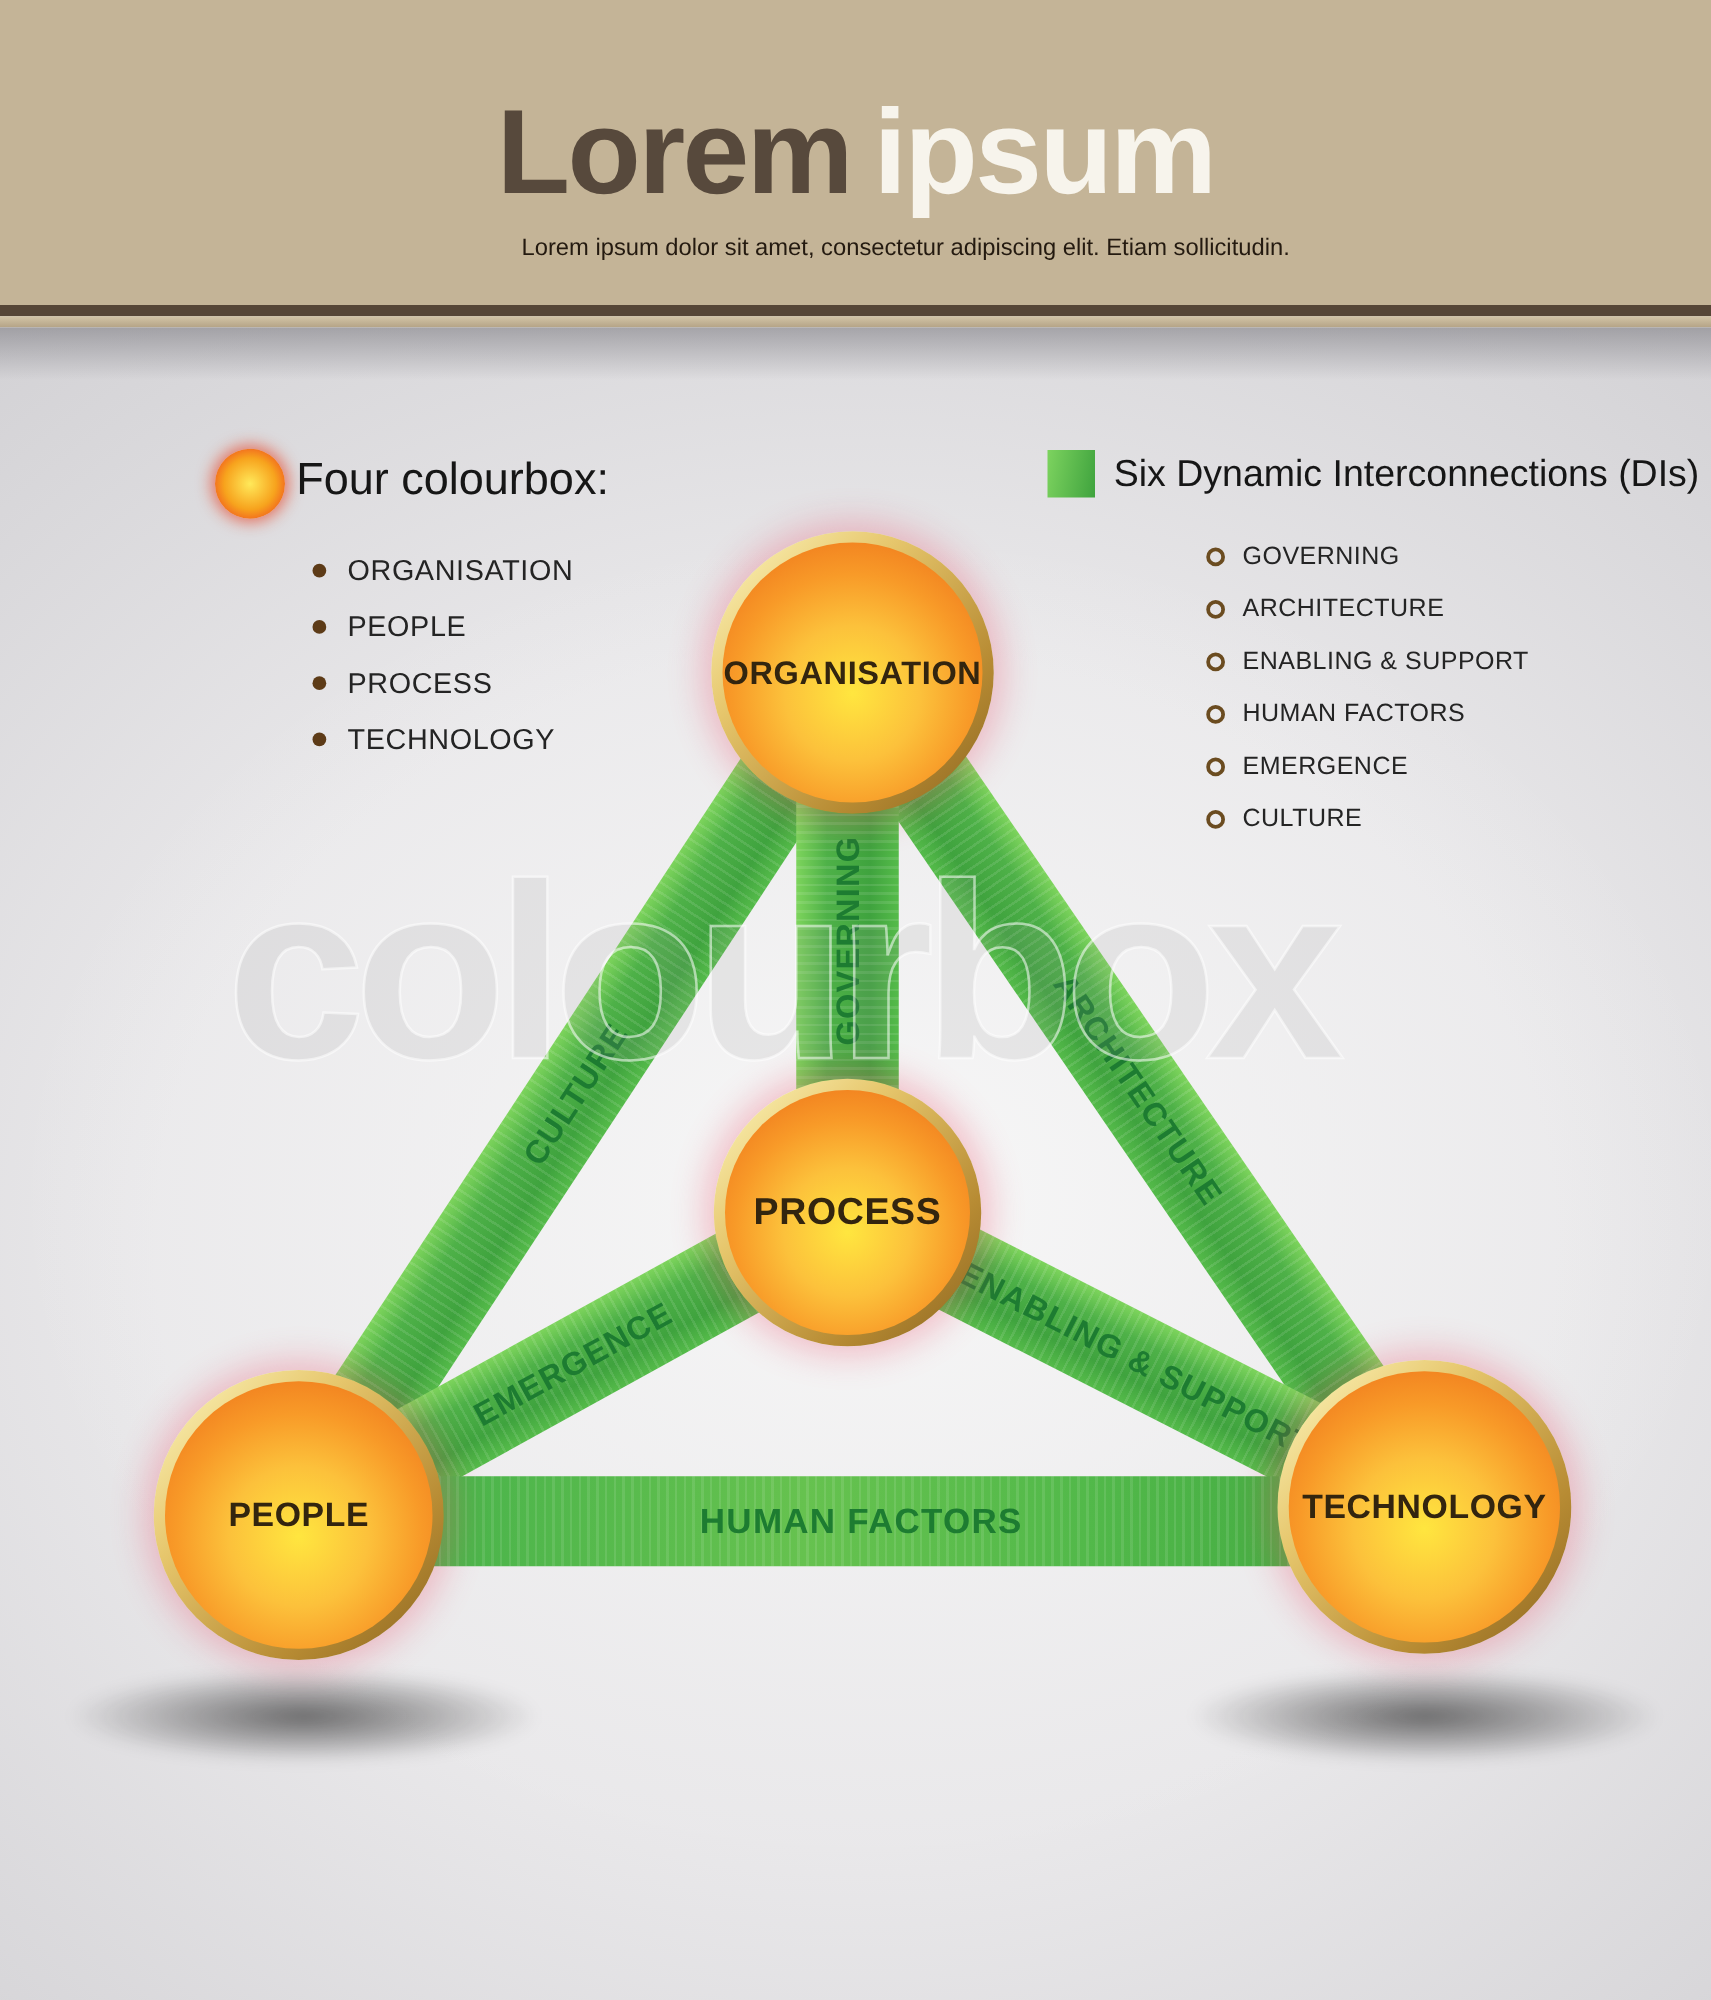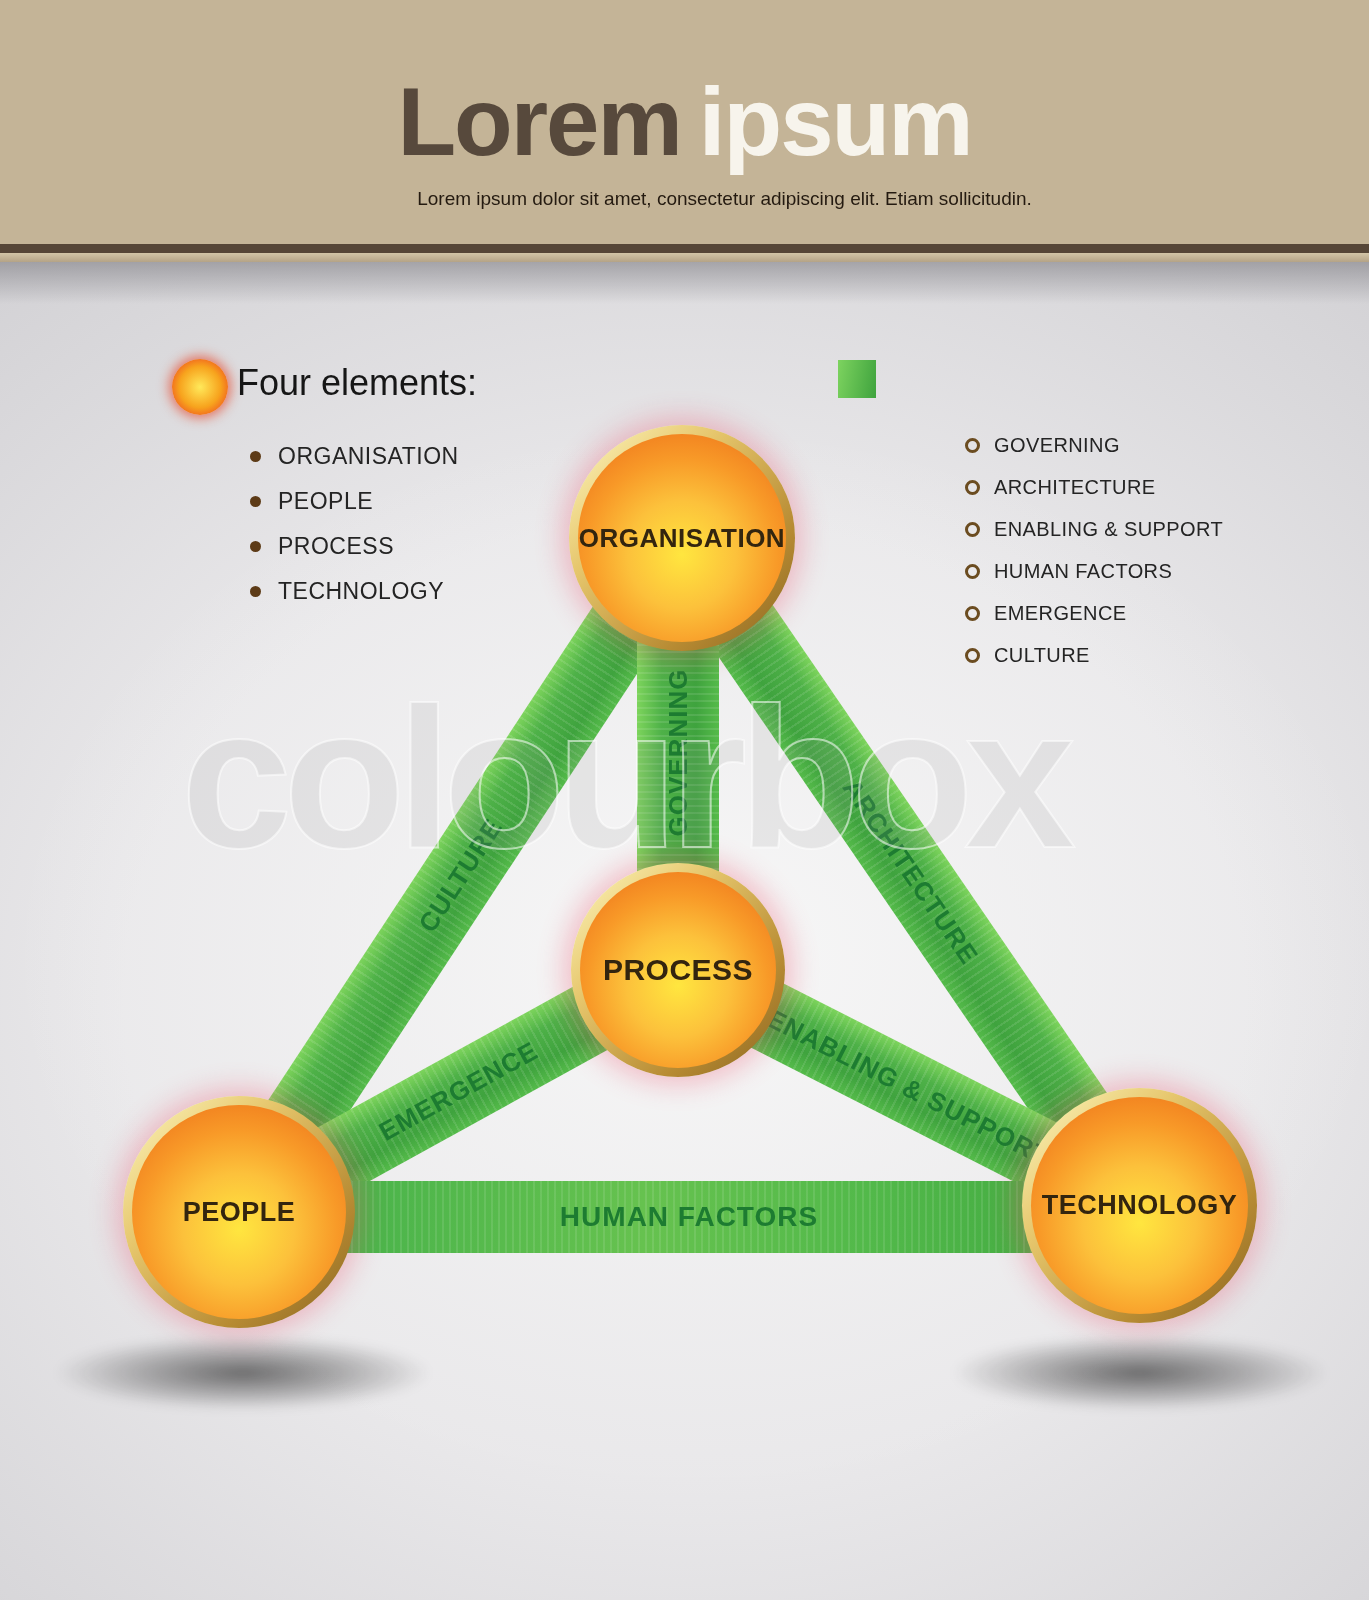--- a/index.html
+++ b/index.html
@@ -130,41 +130,42 @@
       <span class="t1">Lorem</span><span class="t2">ipsum</span>
     </div>
     <div class="subtitle">Lorem ipsum dolor sit amet, consectetur adipiscing elit. Etiam sollicitudin.</div>
   </div>
   <div class="stripe-dark"></div>
   <div class="stripe-tan"></div>
 
   <div class="main"></div>
 
   <div class="legend-el-icon"></div>
-  <div class="legend-el-title">Four elements:</div>
+  <div class="legend-el-title">Four colourbox:</div>
   <div class="legend-el-list">
     <div class="legend-el-item">
       <span class="dot-bullet"></span>
       <span class="legend-el-label">ORGANISATION</span>
     </div>
     <div class="legend-el-item">
       <span class="dot-bullet"></span>
       <span class="legend-el-label">PEOPLE</span>
     </div>
     <div class="legend-el-item">
       <span class="dot-bullet"></span>
       <span class="legend-el-label">PROCESS</span>
     </div>
     <div class="legend-el-item">
       <span class="dot-bullet"></span>
       <span class="legend-el-label">TECHNOLOGY</span>
     </div>
   </div>
 
   <div class="legend-di-icon"></div>
+  <div class="legend-di-title">Six Dynamic Interconnections (DIs)</div>
   <div class="legend-di-list">
     <div class="legend-di-item">
       <span class="ring-bullet"></span>
       <span class="legend-di-label">GOVERNING</span>
     </div>
     <div class="legend-di-item">
       <span class="ring-bullet"></span>
       <span class="legend-di-label">ARCHITECTURE</span>
     </div>
     <div class="legend-di-item">

